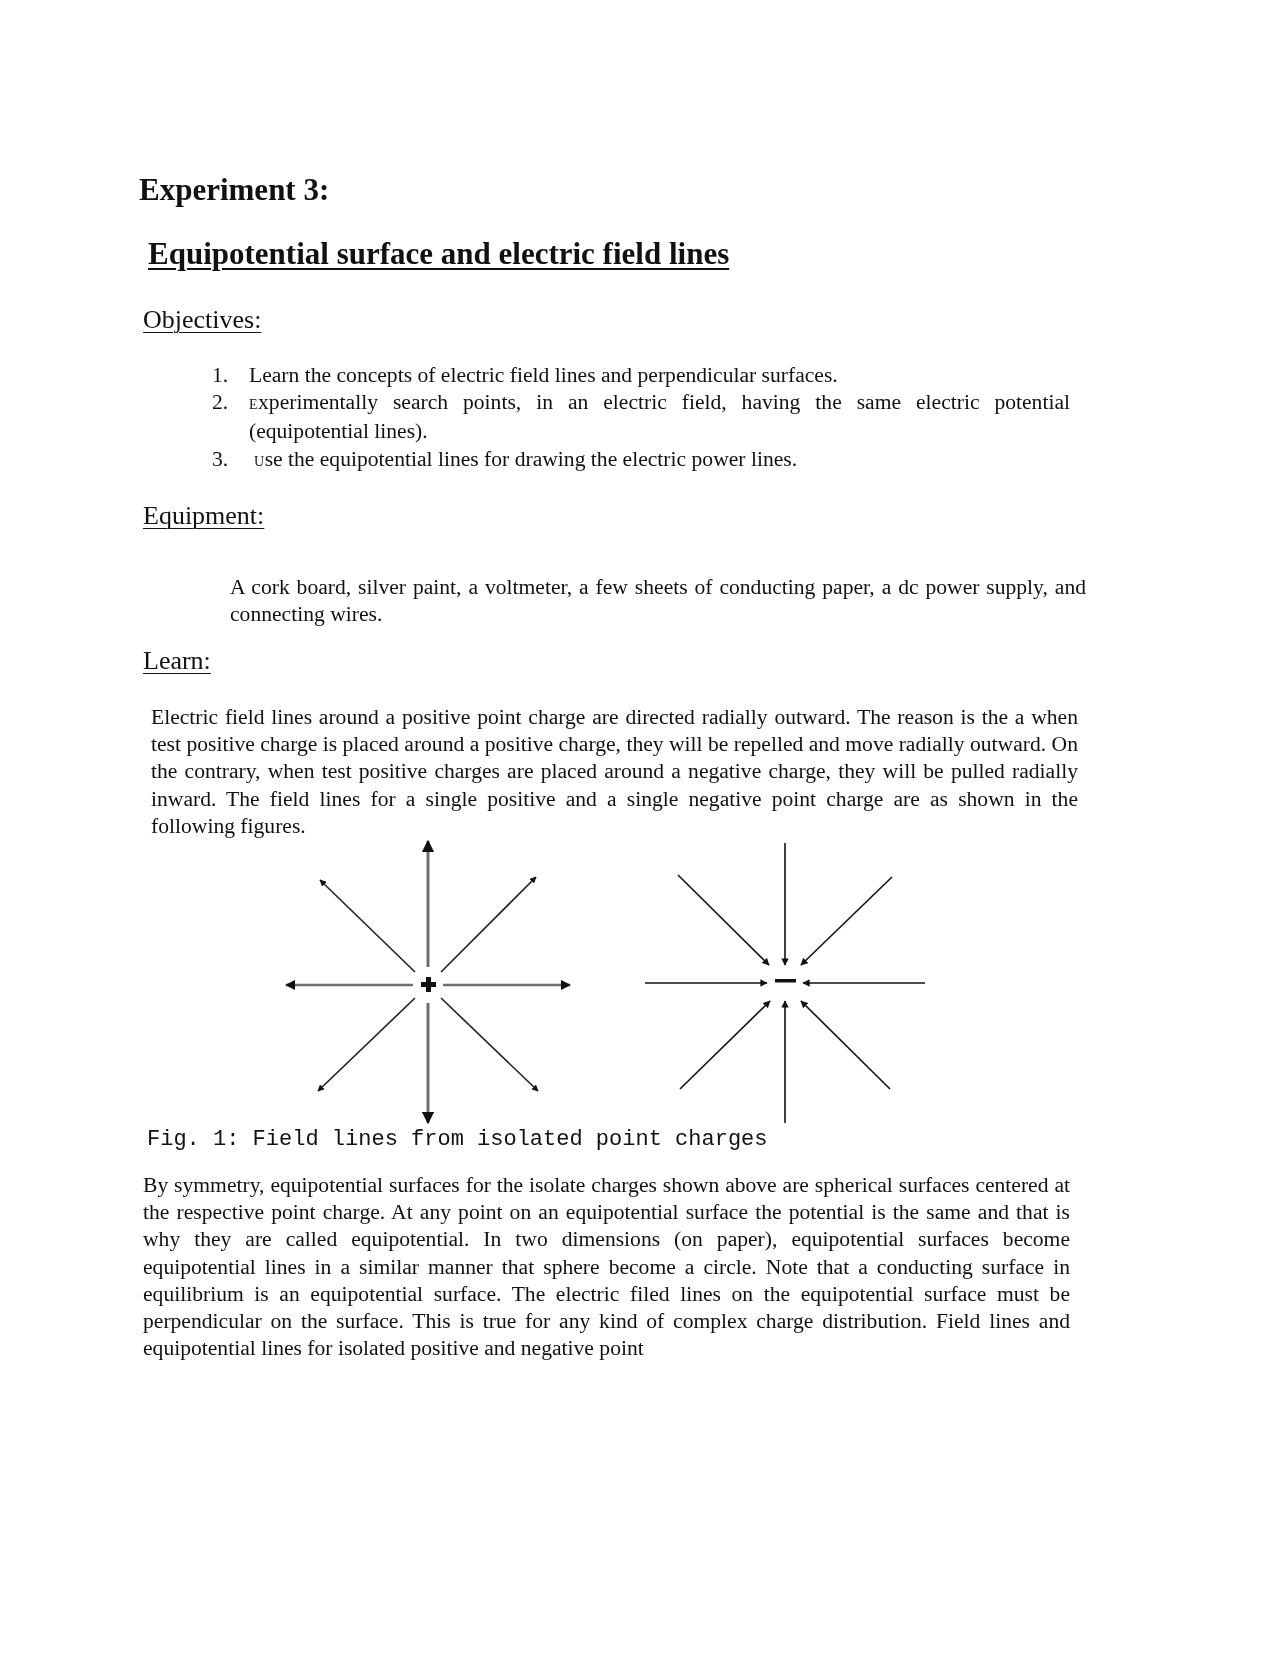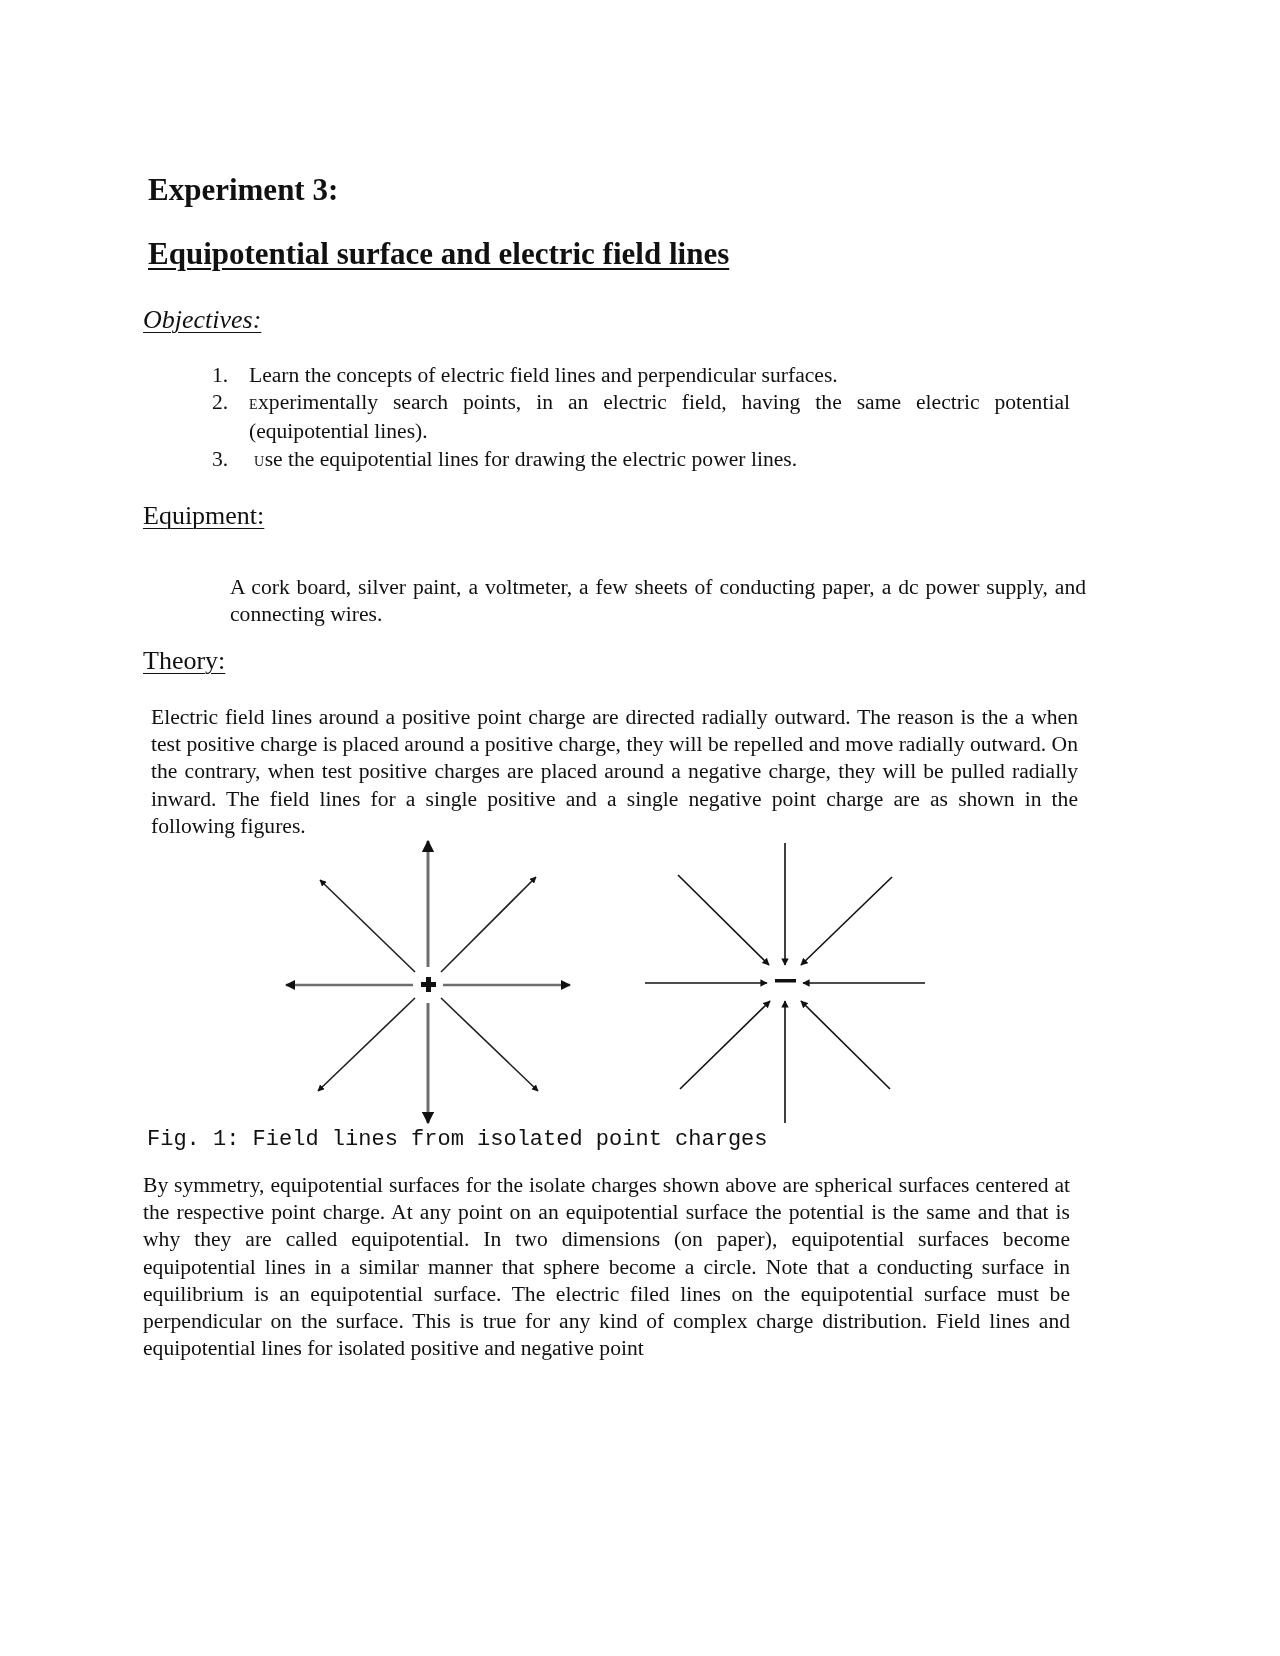--- a/index.html
+++ b/index.html
@@ -1,19 +1,19 @@
 <!DOCTYPE html>
 <html><head>
   <meta charset="utf-8">
   <style>
     html, body { margin: 0; padding: 0; background: #ffffff; }
     body { width: 1280px; height: 1656px; position: relative; overflow: hidden;
            font-family: "Liberation Serif", "DejaVu Serif", serif; color: #111; }
     .abs { position: absolute; }
-    .title { left: 148px; top: 170px; font-size: 31px; font-weight: bold; line-height: 40px; }
+    .title { left: 139px; top: 170px; font-size: 31px; font-weight: bold; line-height: 40px; }
     .subtitle { left: 148px; top: 234px; font-size: 31px; font-weight: bold; line-height: 40px;
                 text-decoration: underline; text-decoration-thickness: 2px; text-underline-offset: 4px; }
     .heading { left: 143px; font-size: 26px; line-height: 32px; text-decoration: underline;
                text-decoration-thickness: 1px; text-underline-offset: 4px; }
     .body { font-size: 21.6px; line-height: 27.2px; text-align: justify; }
     .list { left: 212px; top: 362px; width: 858px; }
     .list-item { display: flex; }
     .list-num { width: 37px; flex: none; }
     .list-text { flex: 1; text-align: justify; text-align-last: left; }
     .sc { font-size: 14px; letter-spacing: 0.5px; }
@@ -23,41 +23,41 @@
     .theory-p2 { left: 143px; top: 1172px; width: 927px; }
     .fig { left: 270px; top: 835px; width: 680px; height: 295px; }
     svg { display: block; }
   </style>
 </head>
 <body>
 
 <h1 class="abs title" style="margin:0;">Experiment 3:</h1>
 <h2 class="abs subtitle" style="margin:0;">Equipotential surface and electric field lines</h2>
 
-<div class="abs heading" style="top:304px;font-style:italic;">Objectives:</div>
+<div class="abs heading" style="top:304px;">Objectives:</div>
 
 <div class="abs body list">
   <div class="list-item">
     <span class="list-num">1.</span>
     <span class="list-text"><span>Learn the concepts of electric field lines and perpendicular surfaces.</span></span>
   </div>
   <div class="list-item">
     <span class="list-num">2.</span>
     <span class="list-text"><span class="sc">E</span><span>xperimentally search points, in an electric field, having the same electric potential (equipotential lines).</span></span>
   </div>
   <div class="list-item">
     <span class="list-num">3.</span>
     <span class="list-text"><span class="sc" style="margin-left:5px;">U</span><span>se the equipotential lines for drawing the electric power lines.</span></span>
   </div>
 </div>
 
 <div class="abs heading" style="top:500px;">Equipment:</div>
 <p class="abs body equip" style="margin:16px;">A cork board, silver paint, a voltmeter, a few sheets of conducting paper, a dc power supply, and connecting wires.</p>
 
-<div class="abs heading" style="top:645px;">Theory:</div>
+<div class="abs heading" style="top:645px;">Learn:</div>
 <p class="abs body theory-p" style="margin:0;">Electric field lines around a positive point charge are directed radially outward.  The reason is the a when test positive charge is placed around a positive charge, they will be repelled and move radially outward.  On the contrary, when test positive charges are placed around a negative charge, they will be pulled radially inward.  The field lines for a single positive and a single negative point charge are as shown in the following figures.</p>
 
 <div class="abs fig">
   <svg width="680" height="295" viewBox="0 0 680 295">
     <defs>
       <marker id="ahG" viewBox="0 0 10 10" refX="9" refY="5" markerWidth="4.2" markerHeight="4.2" orient="auto">
         <path d="M0,0 L10,5 L0,10 z" fill="#111"></path>
       </marker>
       <marker id="ahB" viewBox="0 0 10 10" refX="9" refY="5" markerWidth="4.6" markerHeight="4.6" orient="auto">
         <path d="M0,0 L10,5 L0,10 z" fill="#111"></path>

